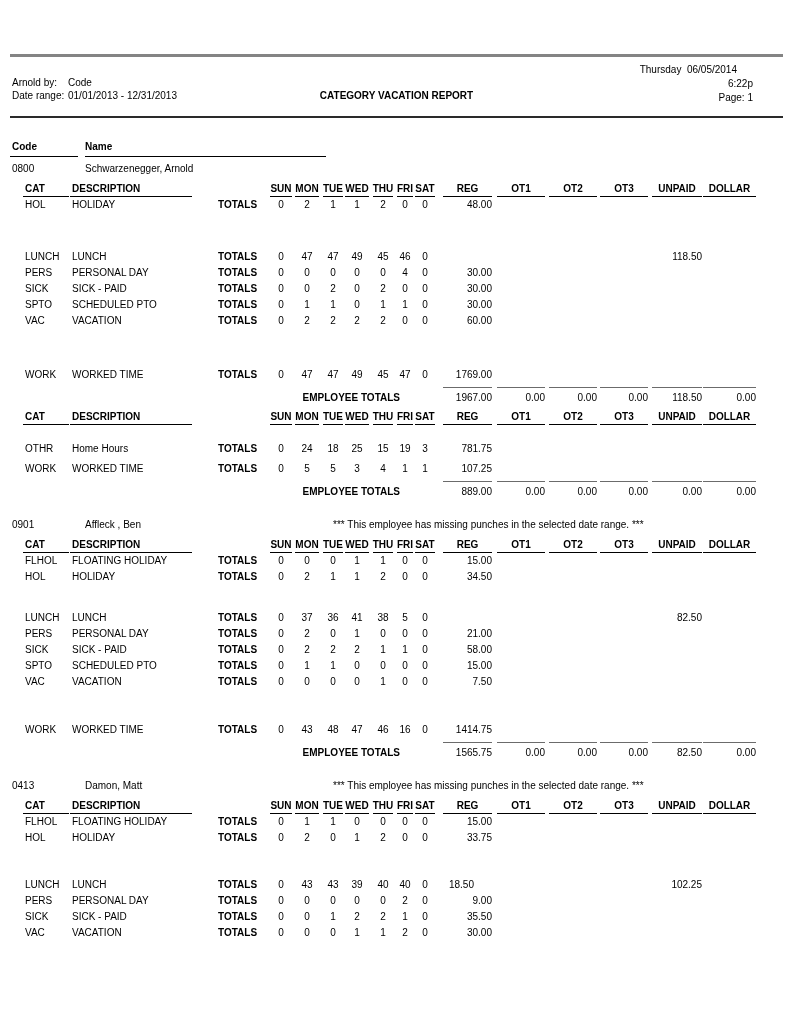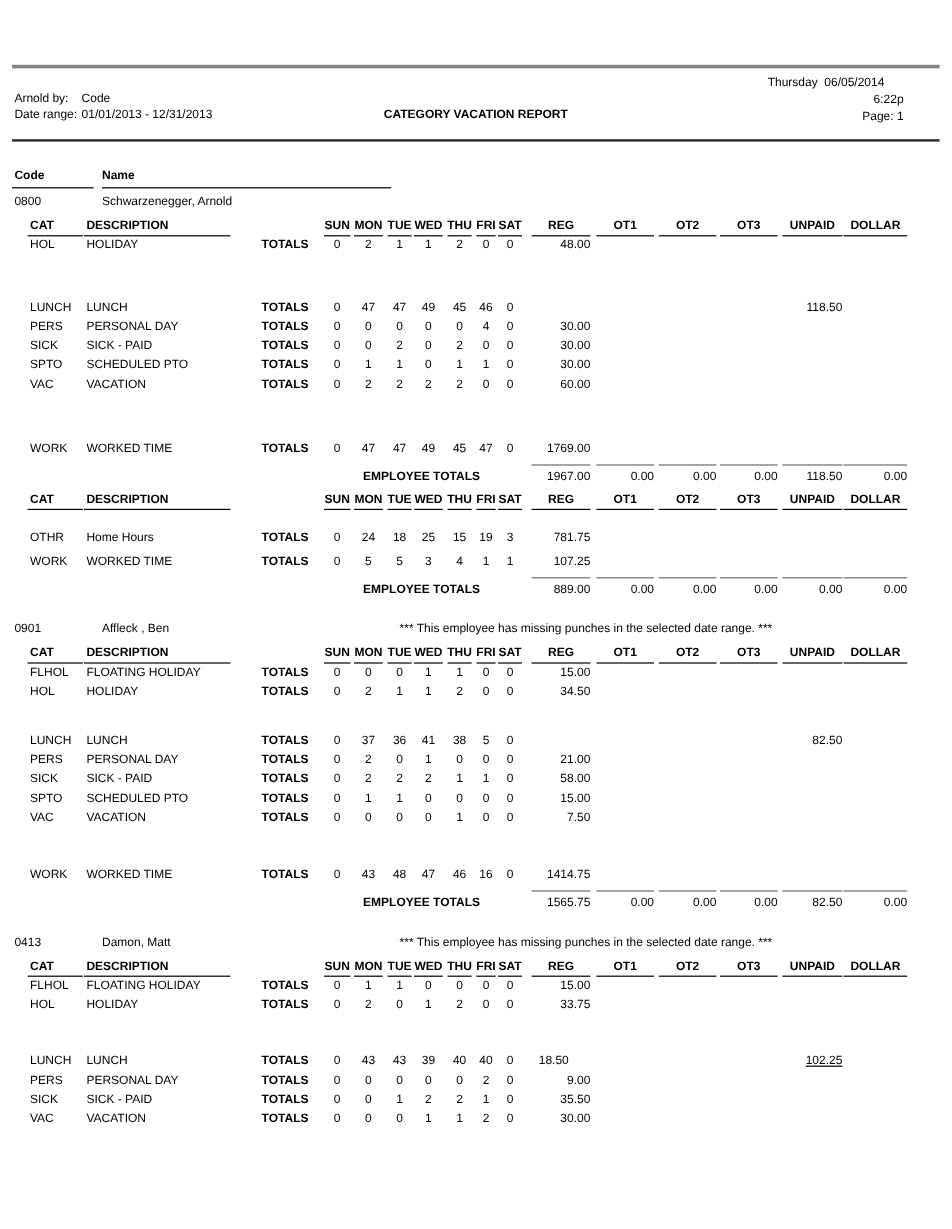--- a/index.html
+++ b/index.html
@@ -438,21 +438,21 @@
         <span class="c-desc">LUNCH</span>
         <span class="c-tot">TOTALS</span>
         <span class="c-day" style="left: 268px;">0</span>
         <span class="c-day" style="left: 294px;">43</span>
         <span class="c-day" style="left: 320px;">43</span>
         <span class="c-day" style="left: 344px;">39</span>
         <span class="c-day" style="left: 370px;">40</span>
         <span class="c-day" style="left: 392px;">40</span>
         <span class="c-day" style="left: 412px;">0</span>
         <span class="c-num" style="left: 425px; width: 49px;">18.50</span>
-        <span class="c-num" style="left: 652px; width: 50px; text-decoration: underline;">102.25</span>
+        <span class="c-num" style="left: 652px; width: 50px;">102.25</span>
       </div>
       <div class="row">
         <span class="c-cat">PERS</span>
         <span class="c-desc">PERSONAL DAY</span>
         <span class="c-tot">TOTALS</span>
         <span class="c-day" style="left: 268px;">0</span>
         <span class="c-day" style="left: 294px;">0</span>
         <span class="c-day" style="left: 320px;">0</span>
         <span class="c-day" style="left: 344px;">0</span>
         <span class="c-day" style="left: 370px;">0</span>

